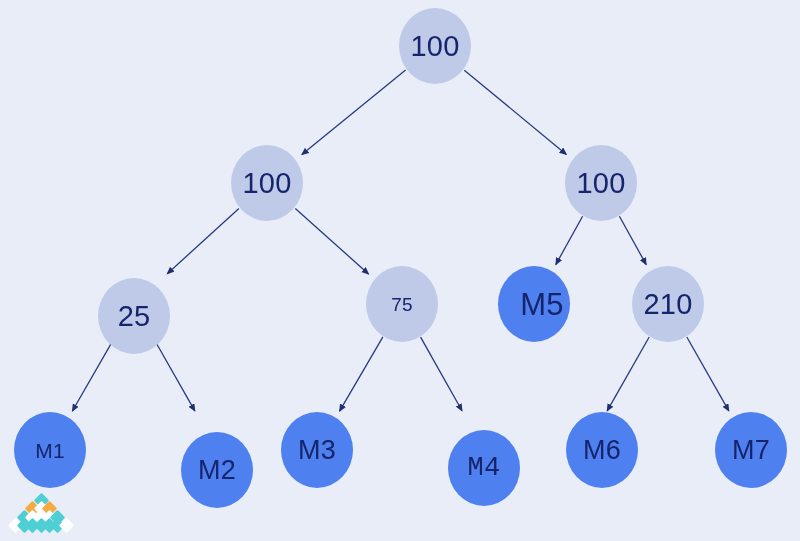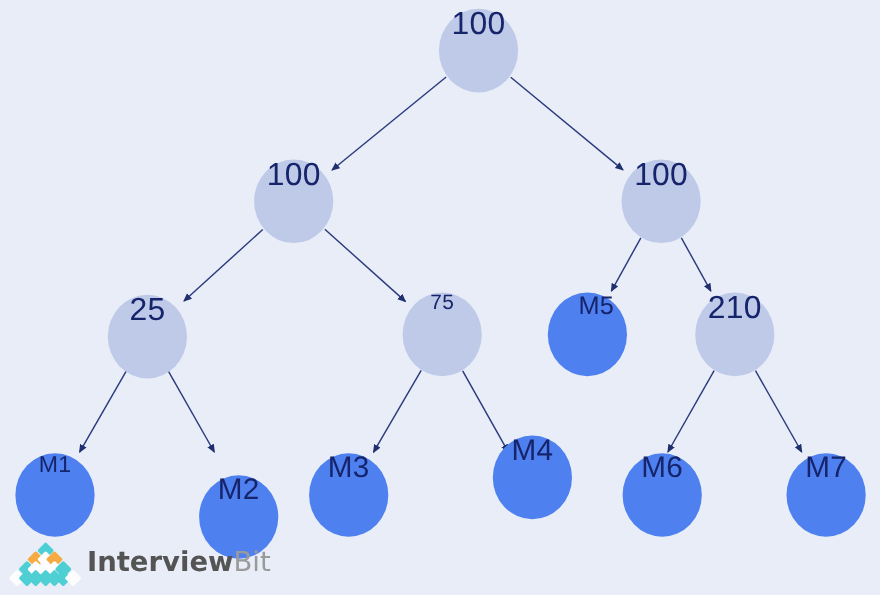--- a/index.html
+++ b/index.html
@@ -18,21 +18,21 @@
   #tree-svg {
     position: absolute;
     left: 0;
     top: 0;
     width: 800px;
     height: 541px;
   }
   .node {
     position: absolute;
     display: flex;
-    align-items: flex-start;
+    align-items: center;
     justify-content: center;
     border-radius: 50%;
     color: #16246b;
     font-family: "Liberation Sans", "DejaVu Sans", sans-serif;
     font-weight: 400;
     letter-spacing: 0.2px;
     user-select: none;
   }
   .node-internal {
     background: #bfcae9;
@@ -109,42 +109,42 @@
   <div id="node-layer">
       <div class="node node-internal" style="left: 399px; top: 8px; width: 72px; height: 76px;">
         <span class="node-label" style="font-size: 29px;">100</span>
       </div>
       <div class="node node-internal" style="left: 231px; top: 145px; width: 72px; height: 76px;">
         <span class="node-label" style="font-size: 29px;">100</span>
       </div>
       <div class="node node-internal" style="left: 565px; top: 145px; width: 72px; height: 76px;">
         <span class="node-label" style="font-size: 29px;">100</span>
       </div>
-      <div class="node node-internal" style="left: 98px; top: 268px; width: 72px; height: 76px;">
+      <div class="node node-internal" style="left: 98px; top: 278px; width: 72px; height: 76px;">
         <span class="node-label" style="font-size: 29px;">25</span>
       </div>
       <div class="node node-internal" style="left: 366px; top: 266px; width: 72px; height: 76px;">
         <span class="node-label" style="font-size: 19px;">75</span>
       </div>
       <div class="node node-leaf" style="left: 498px; top: 266px; width: 72px; height: 76px;">
-        <span class="node-label" style="font-size: 23px; margin-left: 16px;">M5</span>
+        <span class="node-label" style="font-size: 31px; margin-left: 16px;">M5</span>
       </div>
       <div class="node node-internal" style="left: 632px; top: 266px; width: 72px; height: 76px;">
         <span class="node-label" style="font-size: 29px;">210</span>
       </div>
       <div class="node node-leaf" style="left: 14px; top: 412px; width: 72px; height: 76px;">
         <span class="node-label" style="font-size: 21px;">M1</span>
       </div>
       <div class="node node-leaf" style="left: 181px; top: 432px; width: 72px; height: 76px;">
         <span class="node-label" style="font-size: 27px;">M2</span>
       </div>
       <div class="node node-leaf" style="left: 281px; top: 412px; width: 72px; height: 76px;">
         <span class="node-label" style="font-size: 27px;">M3</span>
       </div>
-      <div class="node node-leaf" style="left: 448px; top: 396px; width: 72px; height: 76px;">
+      <div class="node node-leaf" style="left: 448px; top: 430px; width: 72px; height: 76px; font-family: Liberation Mono, monospace;">
         <span class="node-label" style="font-size: 27px;">M4</span>
       </div>
       <div class="node node-leaf" style="left: 566px; top: 412px; width: 72px; height: 76px;">
         <span class="node-label" style="font-size: 27px;">M6</span>
       </div>
       <div class="node node-leaf" style="left: 715px; top: 412px; width: 72px; height: 76px;">
         <span class="node-label" style="font-size: 27px;">M7</span>
       </div>
     </div>
 
@@ -160,18 +160,15 @@
         <div class="dia dia-white" style="left: 31.9px; top: 19.8px;"></div>
         <div class="dia dia-teal" style="left: 40.3px; top: 19.8px;"></div>
         <div class="dia dia-white" style="left: -1.7px; top: 28.2px;"></div>
         <div class="dia dia-teal" style="left: 6.7px; top: 28.2px;"></div>
         <div class="dia dia-teal" style="left: 15.1px; top: 28.2px;"></div>
         <div class="dia dia-teal" style="left: 23.5px; top: 28.2px;"></div>
         <div class="dia dia-teal" style="left: 31.9px; top: 28.2px;"></div>
         <div class="dia dia-teal" style="left: 40.3px; top: 28.2px;"></div>
         <div class="dia dia-white" style="left: 48.7px; top: 28.2px;"></div>
       </div>
-    <div id="logo-text">
-      <span class="logo-strong">Interview</span><span class="logo-light">Bit</span>
-    </div>
   </div>
 
 </div>
 
 </body></html>

